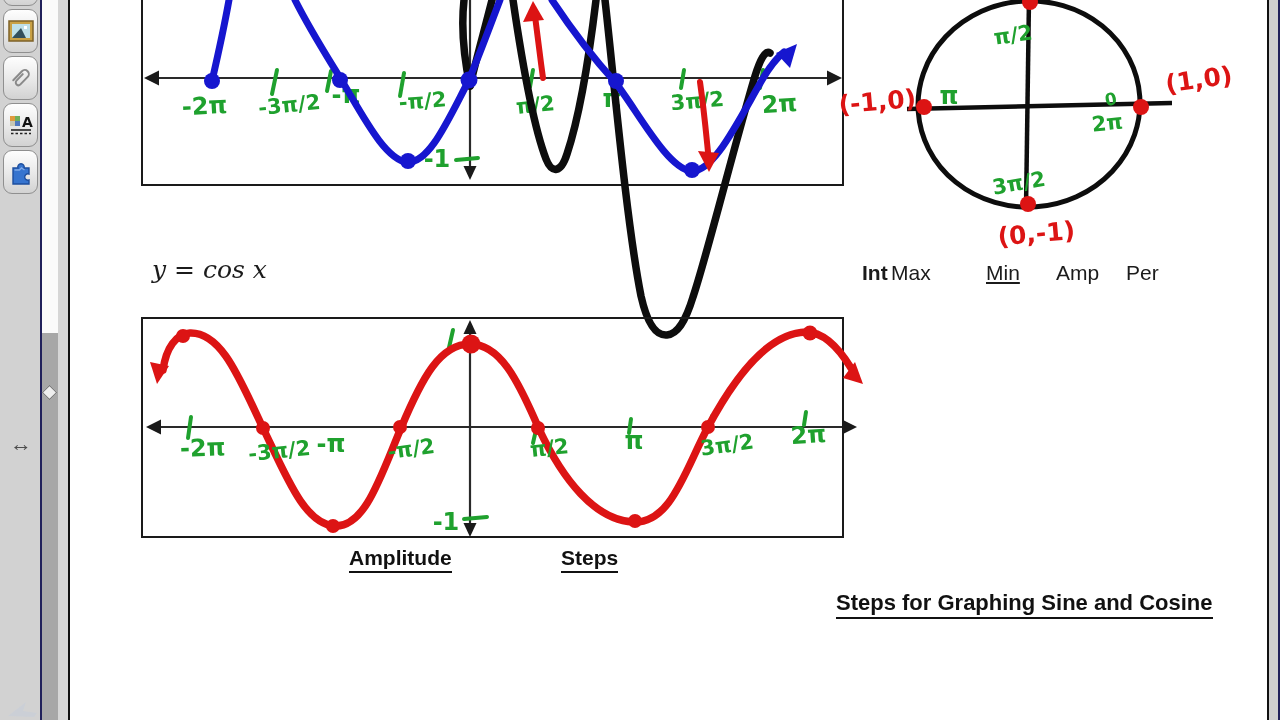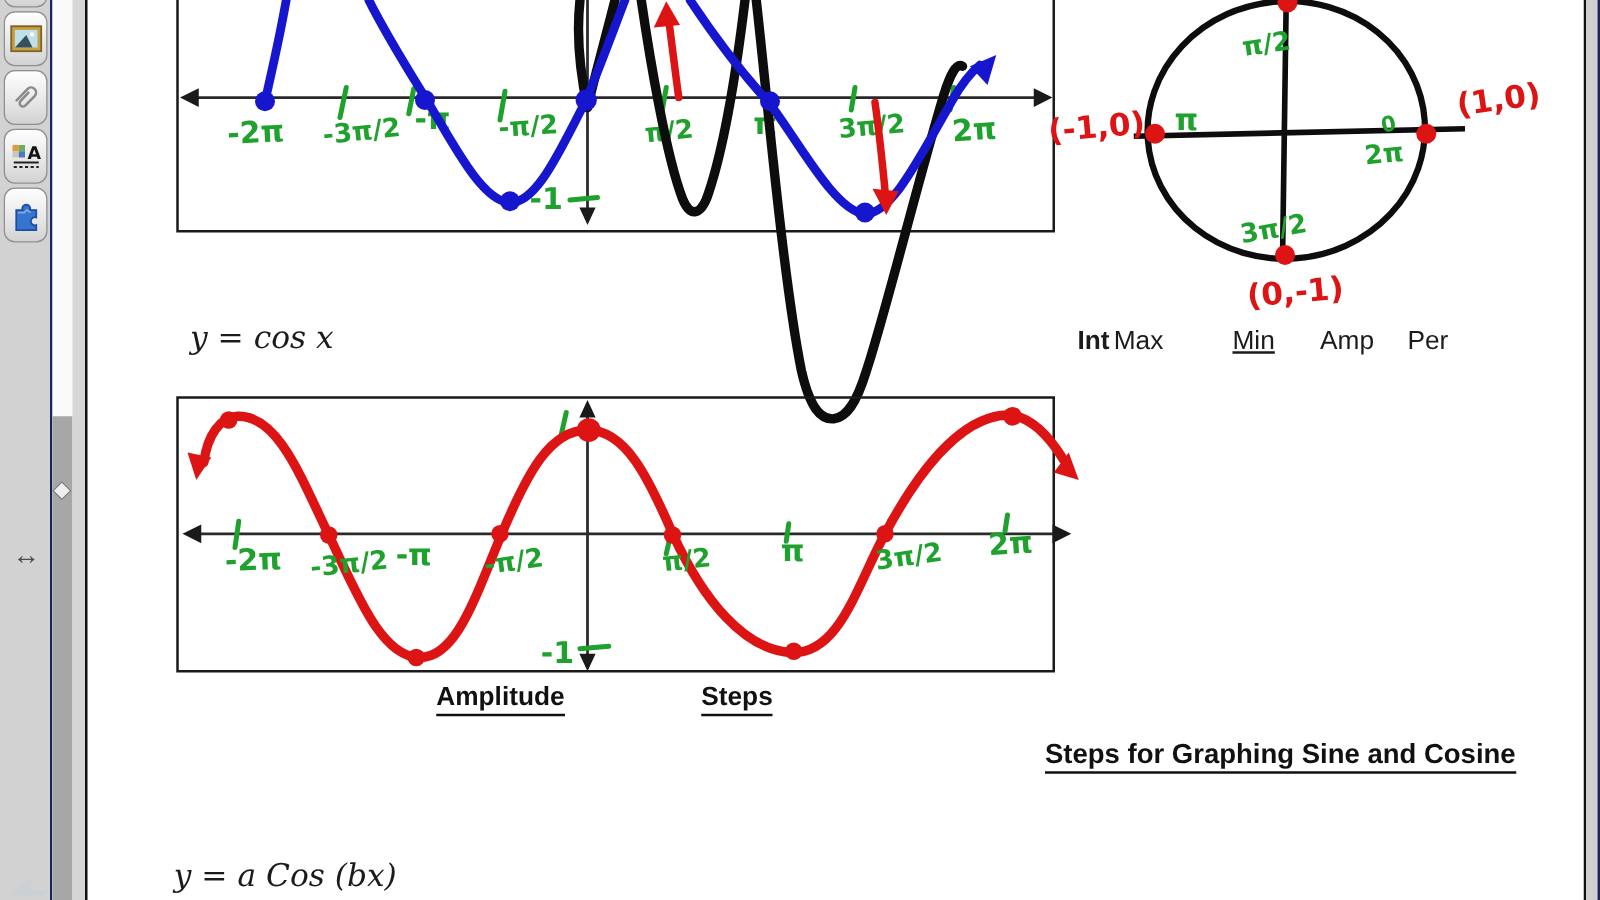--- a/index.html
+++ b/index.html
@@ -241,15 +241,14 @@
     <span style="left:891px;">Max</span>
     <span style="left:986px;text-decoration:underline;">Min</span>
     <span style="left:1056px;">Amp</span>
     <span style="left:1126px;">Per</span>
   </div>
 
   <div class="heading" style="left:349px;top:546px;font-size:21px;">Amplitude</div>
   <div class="heading" style="left:561px;top:546px;font-size:21px;">Steps</div>
   <div class="heading" style="left:836px;top:545px;font-size:22px;margin-top:45px;">Steps for Graphing Sine and Cosine</div>
 
-  <div class="mathline" style="left:139px;top:686px;">y = a Cos (bx)</div>
 
 </div>
 
 </body></html>

